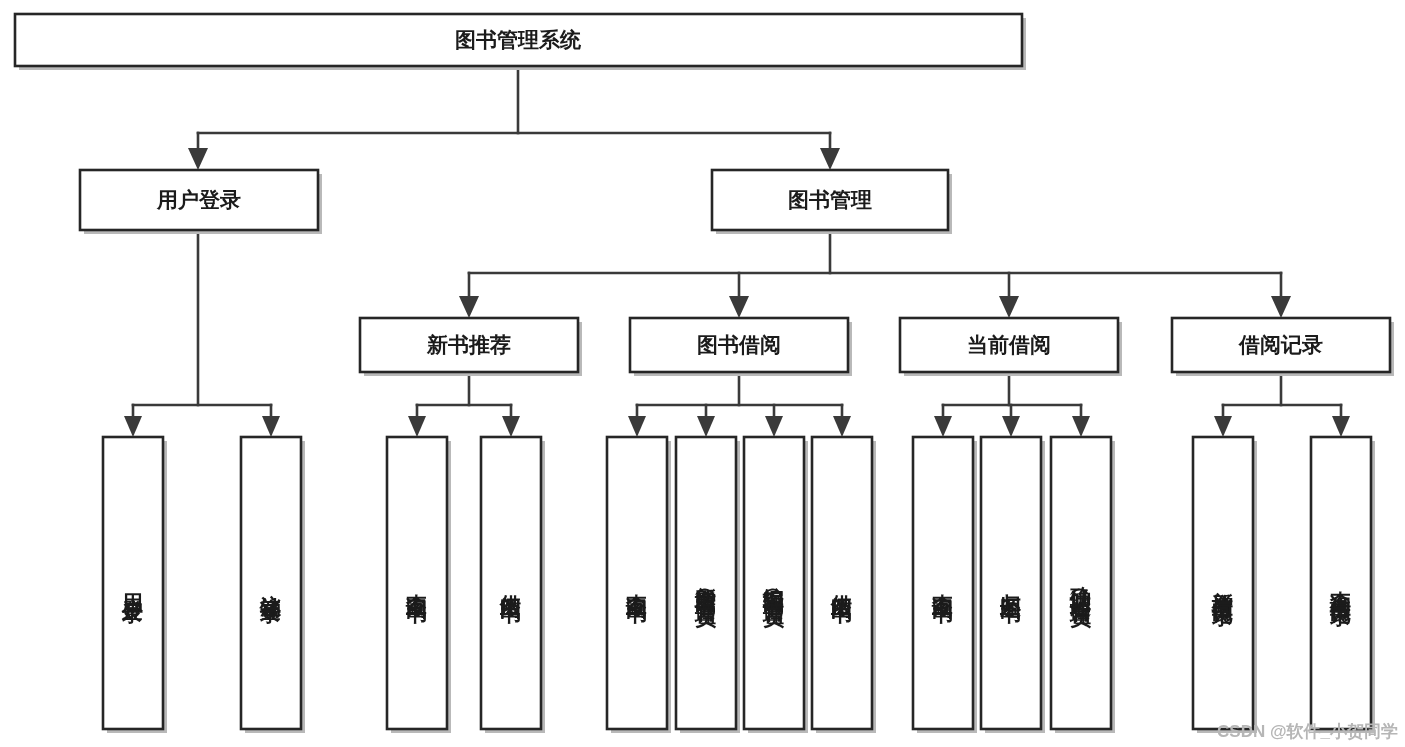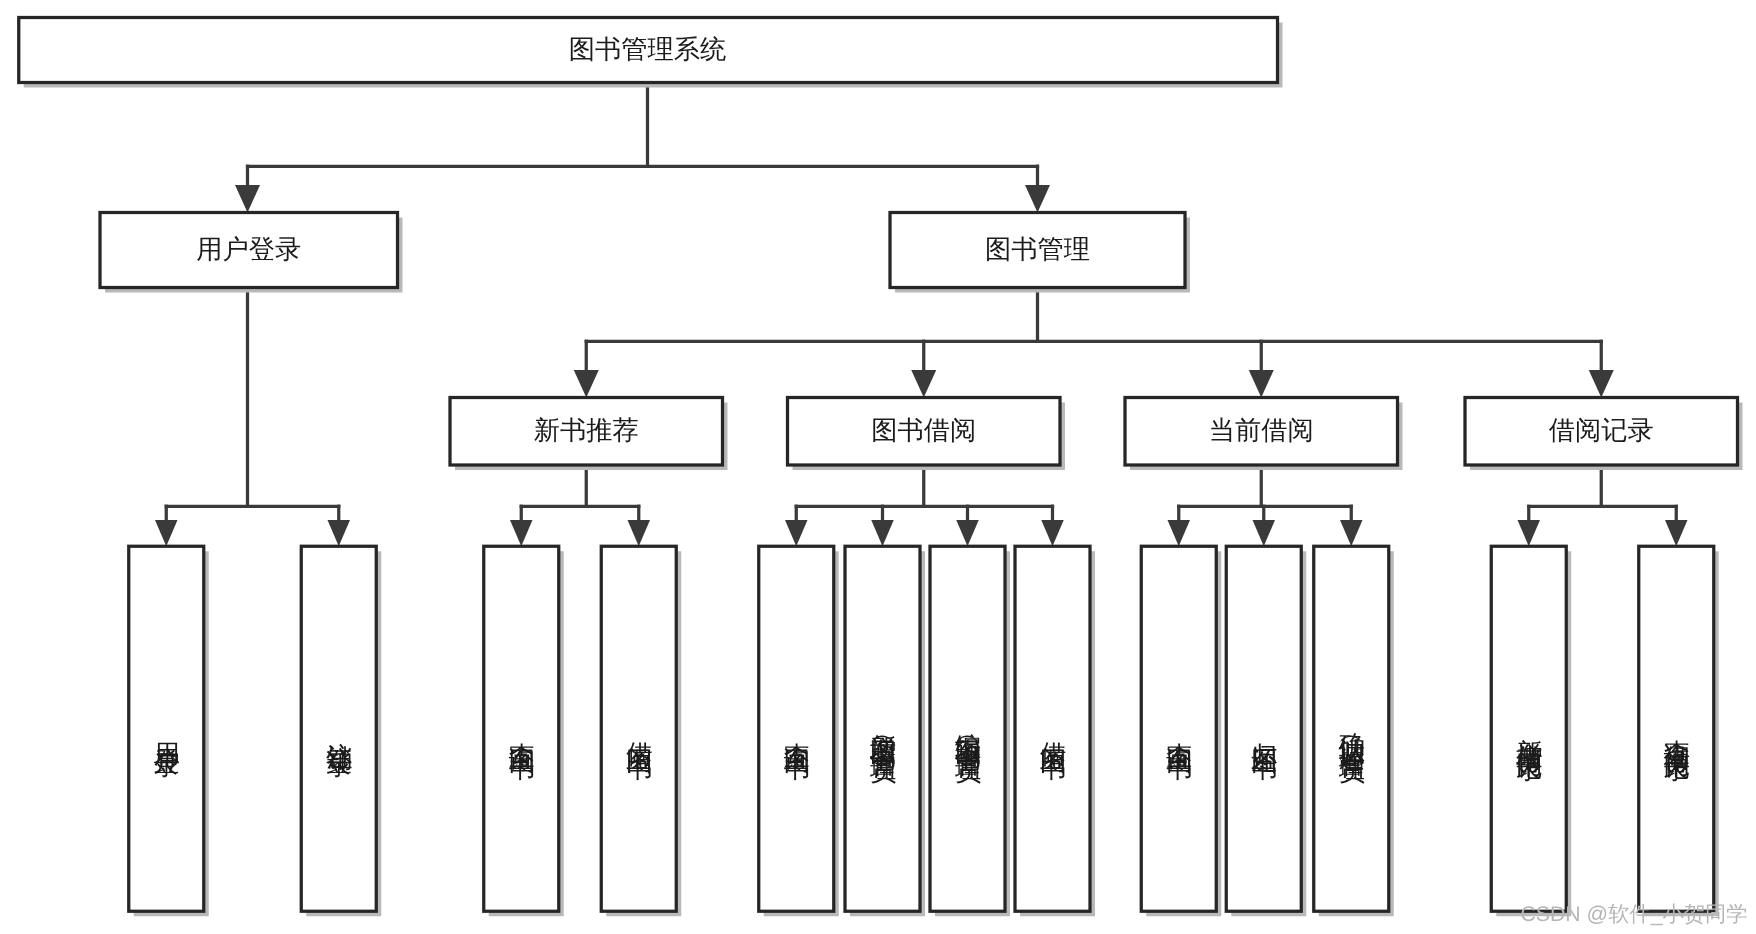--- a/index.html
+++ b/index.html
@@ -10,20 +10,21 @@
   body {
     width: 1405px;
     height: 747px;
     font-family: "Liberation Sans", "DejaVu Sans", sans-serif;
     overflow: hidden;
   }
   #diagram-root {
     position: relative;
     width: 1405px;
     height: 573px;
+    font-weight: bold;
   }
   svg#flow-svg {
     position: absolute;
     left: 0;
     top: 0;
     width: 1405px;
     height: 747px;
   }
   .node-box {
     fill: #ffffff;

